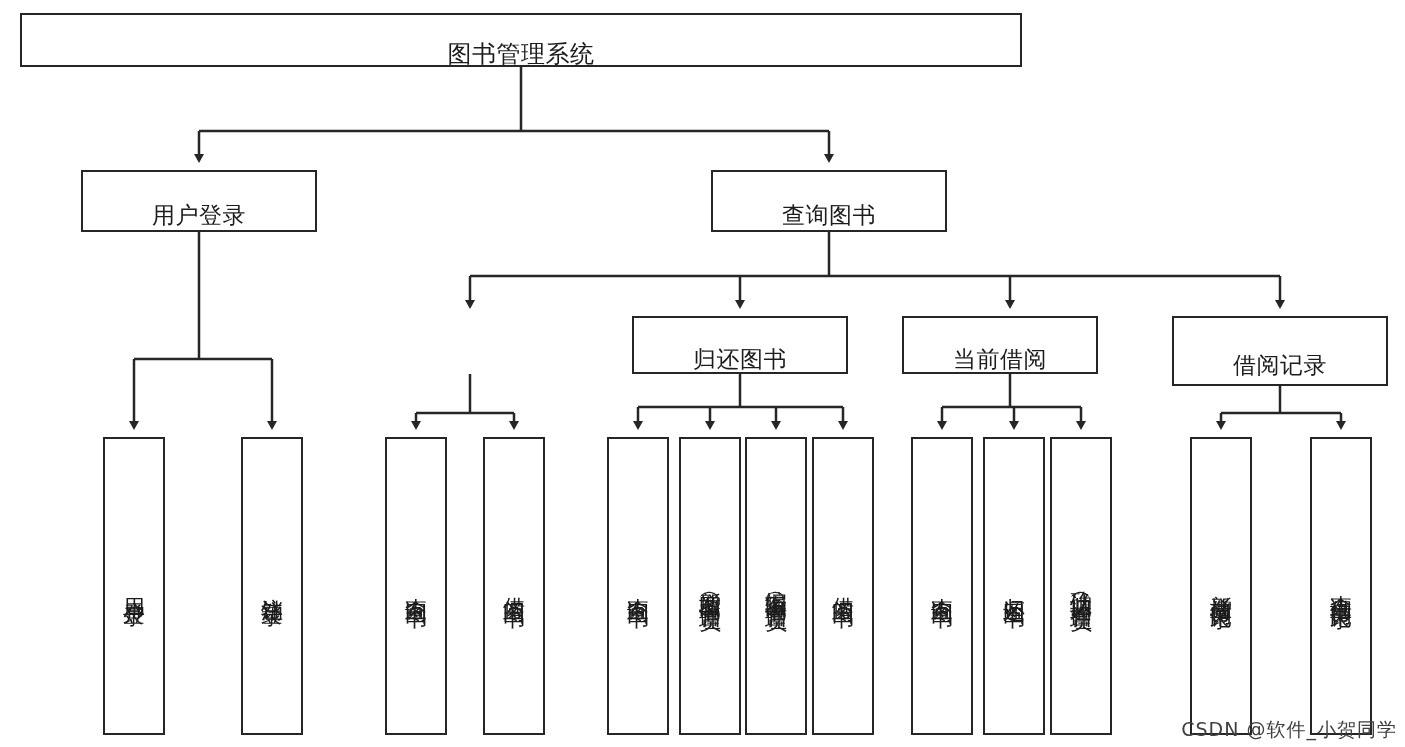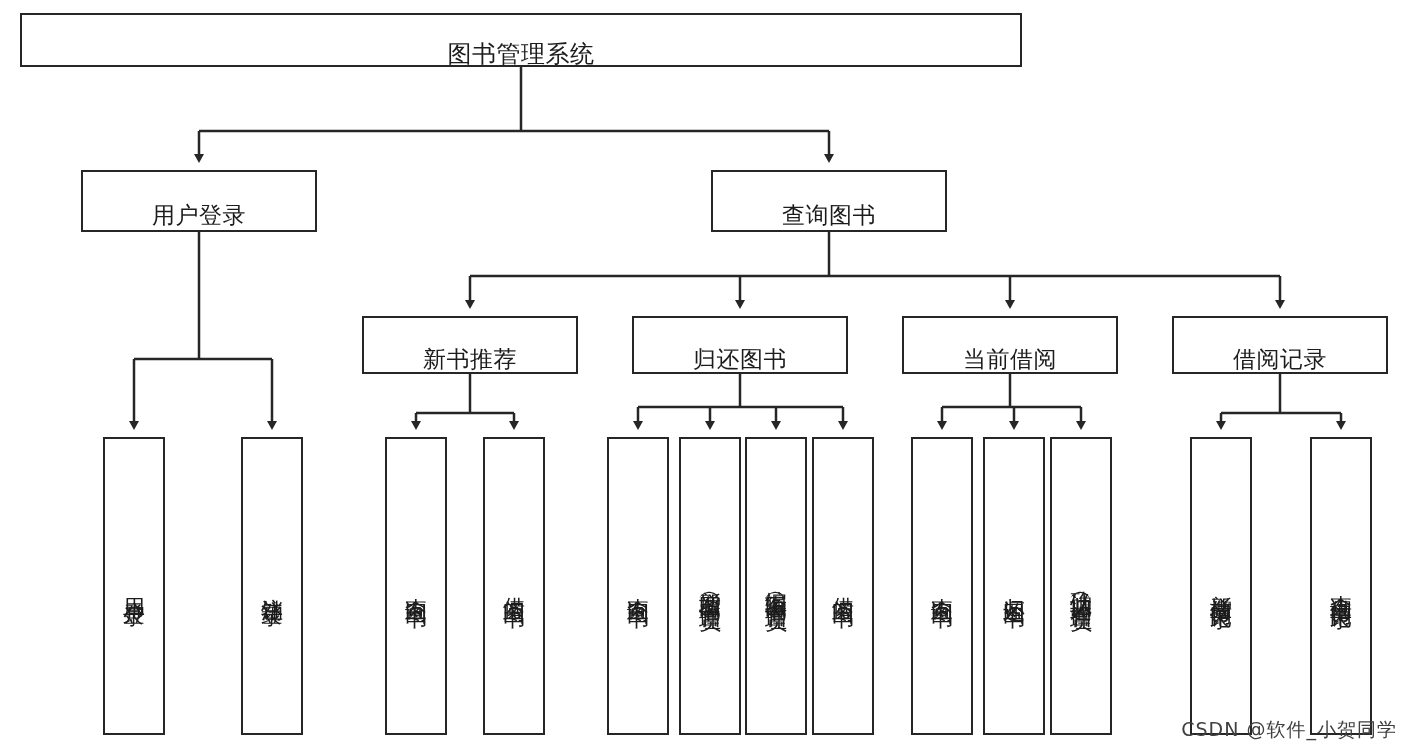--- a/index.html
+++ b/index.html
@@ -124,30 +124,27 @@
     <span class="label">图书管理系统</span>
   </div>
 
   <div class="node h" style="left: 81px; top: 170px; width: 236px; height: 62px;">
     <span class="label">用户登录</span>
   </div>
   <div class="node h" style="left: 711px; top: 170px; width: 236px; height: 62px;">
     <span class="label">查询图书</span>
   </div>
 
-  <div class="node h" style="left: 362px; top: 316px; width: 216px; height: 58px;">
-    <span class="label">新书推荐</span>
-  </div>
   <div class="node h" style="left: 632px; top: 316px; width: 216px; height: 58px;">
     <span class="label">归还图书</span>
   </div>
-  <div class="node h" style="left: 902px; top: 316px; width: 216px; height: 58px;">
+  <div class="node h" style="left: 902px; top: 316px; width: 196px; height: 58px;">
     <span class="label">当前借阅</span>
   </div>
-  <div class="node h" style="left: 1172px; top: 316px; width: 216px; height: 58px;">
+  <div class="node h" style="left: 1172px; top: 316px; width: 216px; height: 70px;">
     <span class="label">借阅记录</span>
   </div>
 
   <div class="node v" style="left: 103px; top: 437px; width: 62px; height: 298px;">
     <span class="label">用户登录</span>
   </div>
   <div class="node v" style="left: 241px; top: 437px; width: 62px; height: 298px;">
     <span class="label">注销登录</span>
   </div>
 

